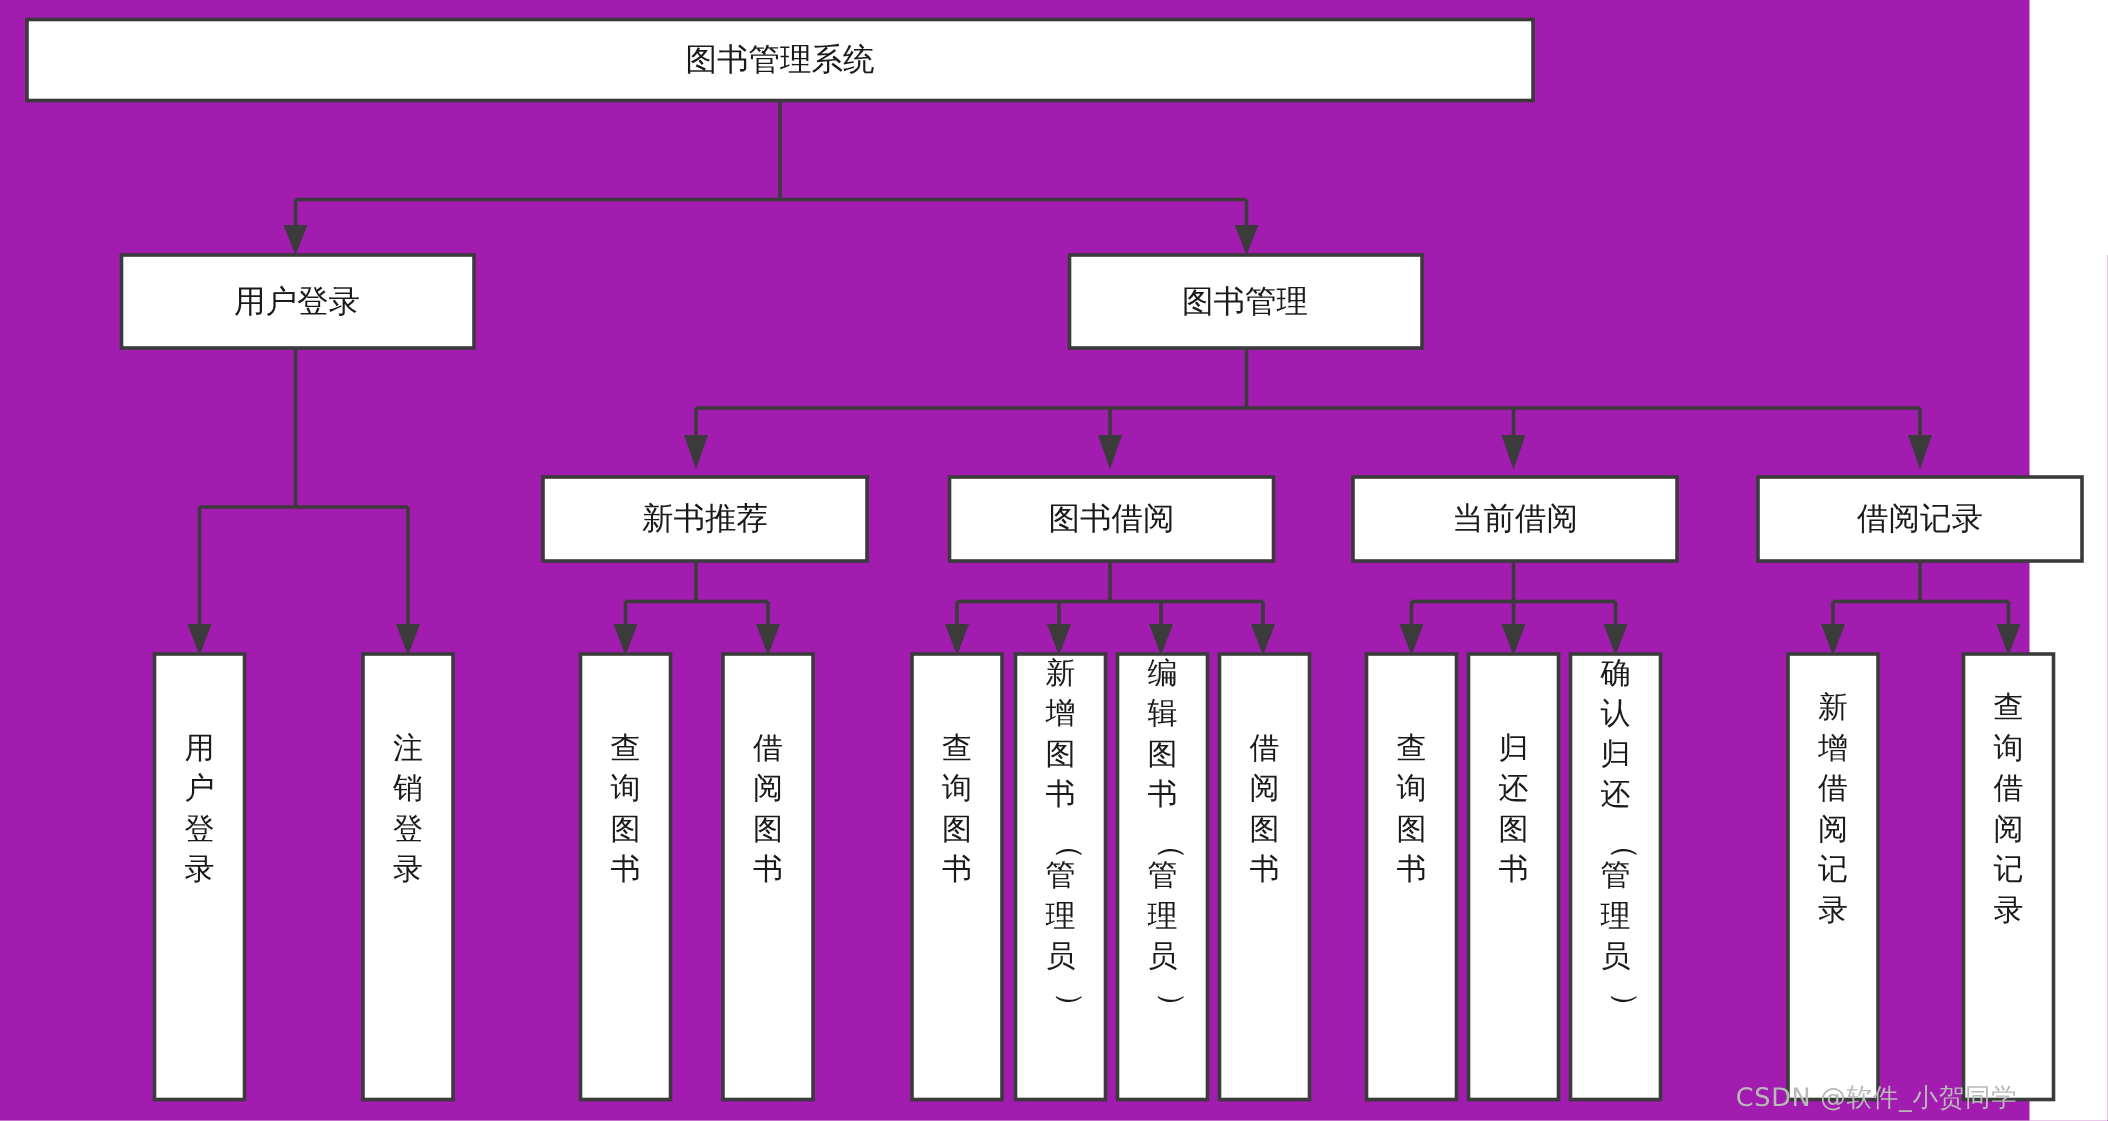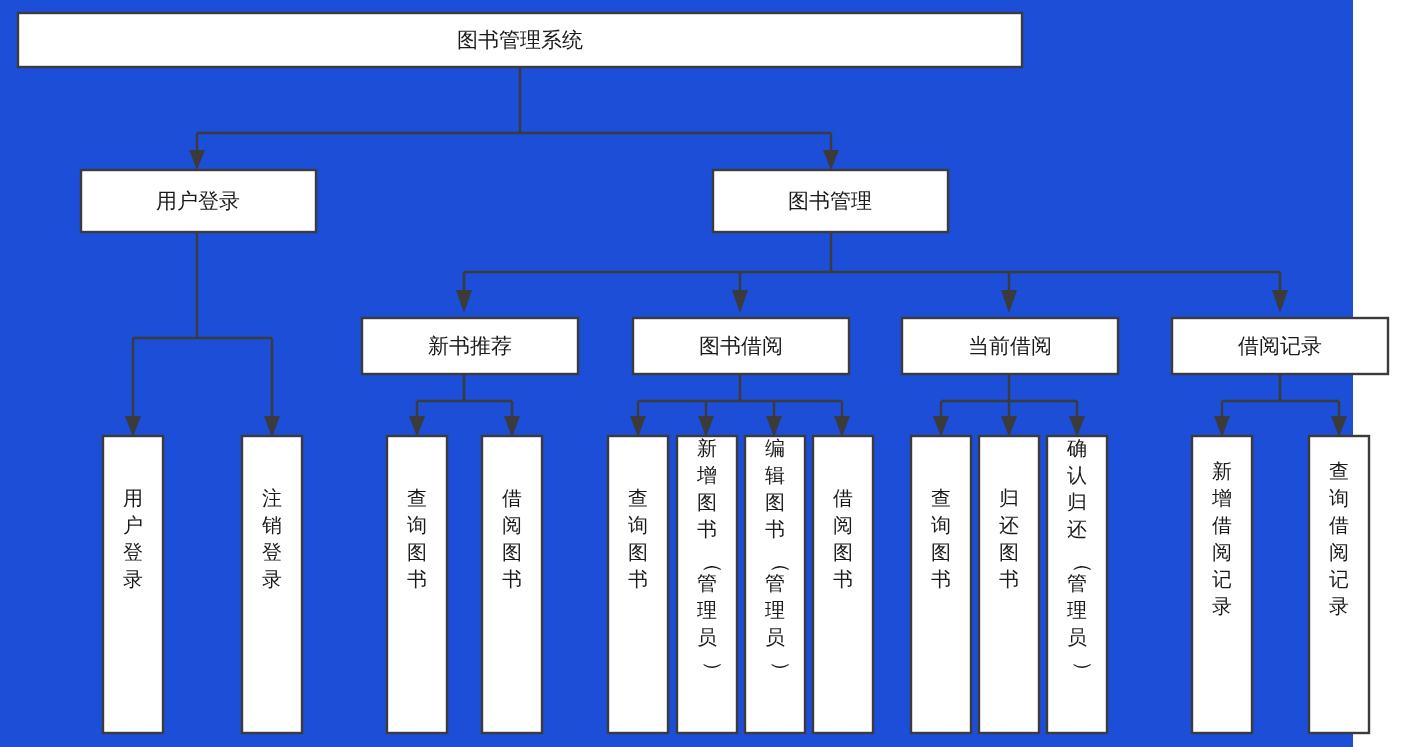--- a/index.html
+++ b/index.html
@@ -11,21 +11,21 @@
   body {
     width: 1405px;
     height: 747px;
     font-family: "DejaVu Sans", "Liberation Sans", sans-serif;
     overflow: hidden;
   }
   #diagram-root {
     position: relative;
     width: 1353px;
     height: 747px;
-    background: #1d4ed8;
+    background: #a21caf;
   }
   svg.flow {
     position: absolute;
     top: 0;
     left: 0;
     width: 1405px;
     height: 747px;
     display: block;
   }
   .node-box {
@@ -253,14 +253,15 @@
       <rect class="node-box" x="1192" y="436" width="60" height="297"></rect>
       <text class="node-label-v" x="1222" y="478"><tspan x="1222" y="478">新</tspan><tspan x="1222" y="505">增</tspan><tspan x="1222" y="532">借</tspan><tspan x="1222" y="559">阅</tspan><tspan x="1222" y="586">记</tspan><tspan x="1222" y="613">录</tspan></text>
     </g>
     <g>
       <rect class="node-box" x="1309" y="436" width="60" height="297"></rect>
       <text class="node-label-v" x="1339" y="478"><tspan x="1339" y="478">查</tspan><tspan x="1339" y="505">询</tspan><tspan x="1339" y="532">借</tspan><tspan x="1339" y="559">阅</tspan><tspan x="1339" y="586">记</tspan><tspan x="1339" y="613">录</tspan></text>
     </g>
 
   </svg>
 
+  <div class="watermark">CSDN @软件_小贺同学</div>
 
 </div>
 
 </body></html>

